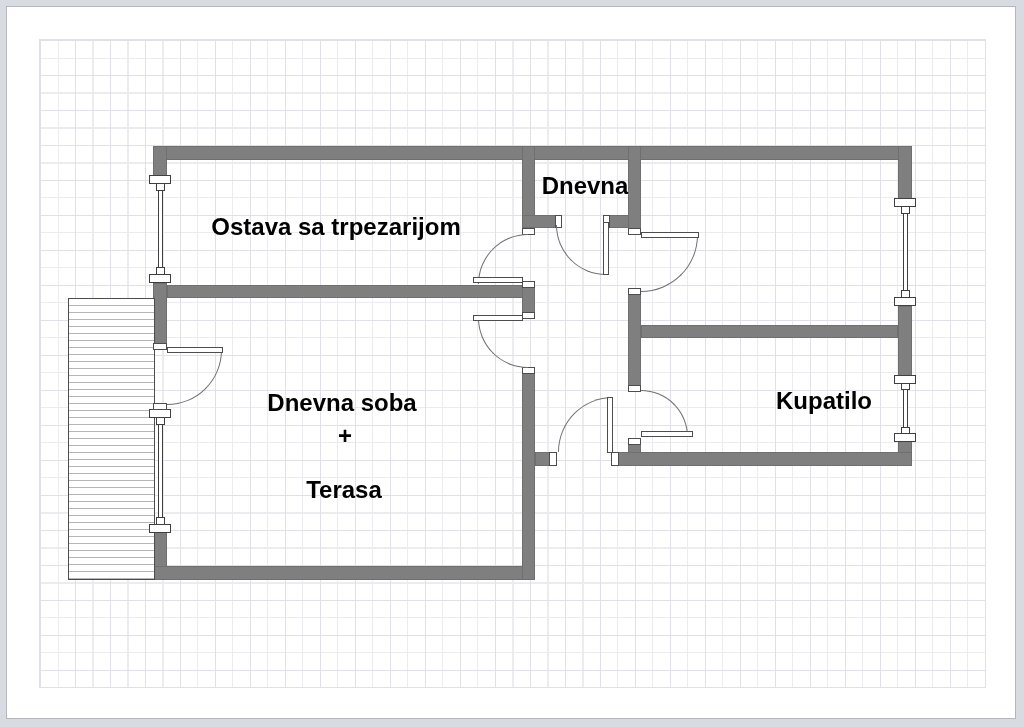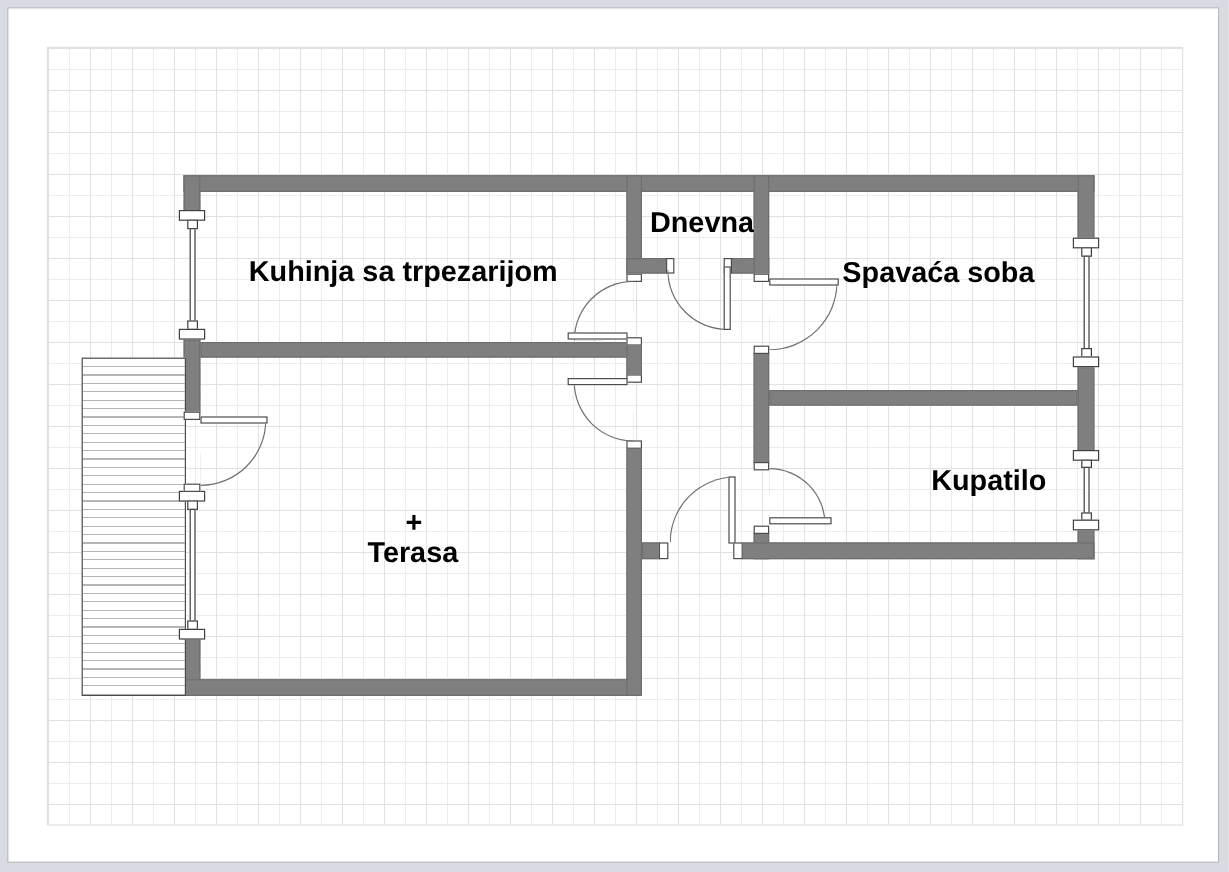--- a/index.html
+++ b/index.html
@@ -137,21 +137,21 @@
   <div class="jamb" style="left:549px;top:452px;width:8px;height:14px"></div>
   <div class="jamb" style="left:611px;top:452px;width:8px;height:14px"></div>
   <div class="arc tl" style="left:558px;top:397px;width:55px;height:55px"></div>
   <div class="leaf" style="left:607px;top:397px;width:6px;height:56px"></div>
 
   <div class="jamb" style="left:153px;top:343px;width:14px;height:7px"></div>
   <div class="jamb" style="left:153px;top:403px;width:14px;height:7px"></div>
   <div class="arc br" style="left:167px;top:350px;width:55px;height:55px"></div>
   <div class="leaf" style="left:167px;top:347px;width:56px;height:6px"></div>
 
-  <div class="room-label" style="left:336px;top:227px">Kuhinja sa trpezarijom</div>
+  <div class="room-label" style="left:336px;top:227px">Ostava sa trpezarijom</div>
   <div class="room-label" style="left:585px;top:186px">Dnevna</div>
-  <div class="room-label" style="left:782px;top:228px">Spavaća soba</div>
+  <div class="room-label" style="left:342px;top:403px">Dnevna soba</div>
   <div class="room-label" style="left:345px;top:436px">+</div>
-  <div class="room-label" style="left:344px;top:461px">Terasa</div>
+  <div class="room-label" style="left:344px;top:490px">Terasa</div>
   <div class="room-label" style="left:824px;top:401px">Kupatilo</div>
 
 </div>
 </div>
 
 </body></html>

